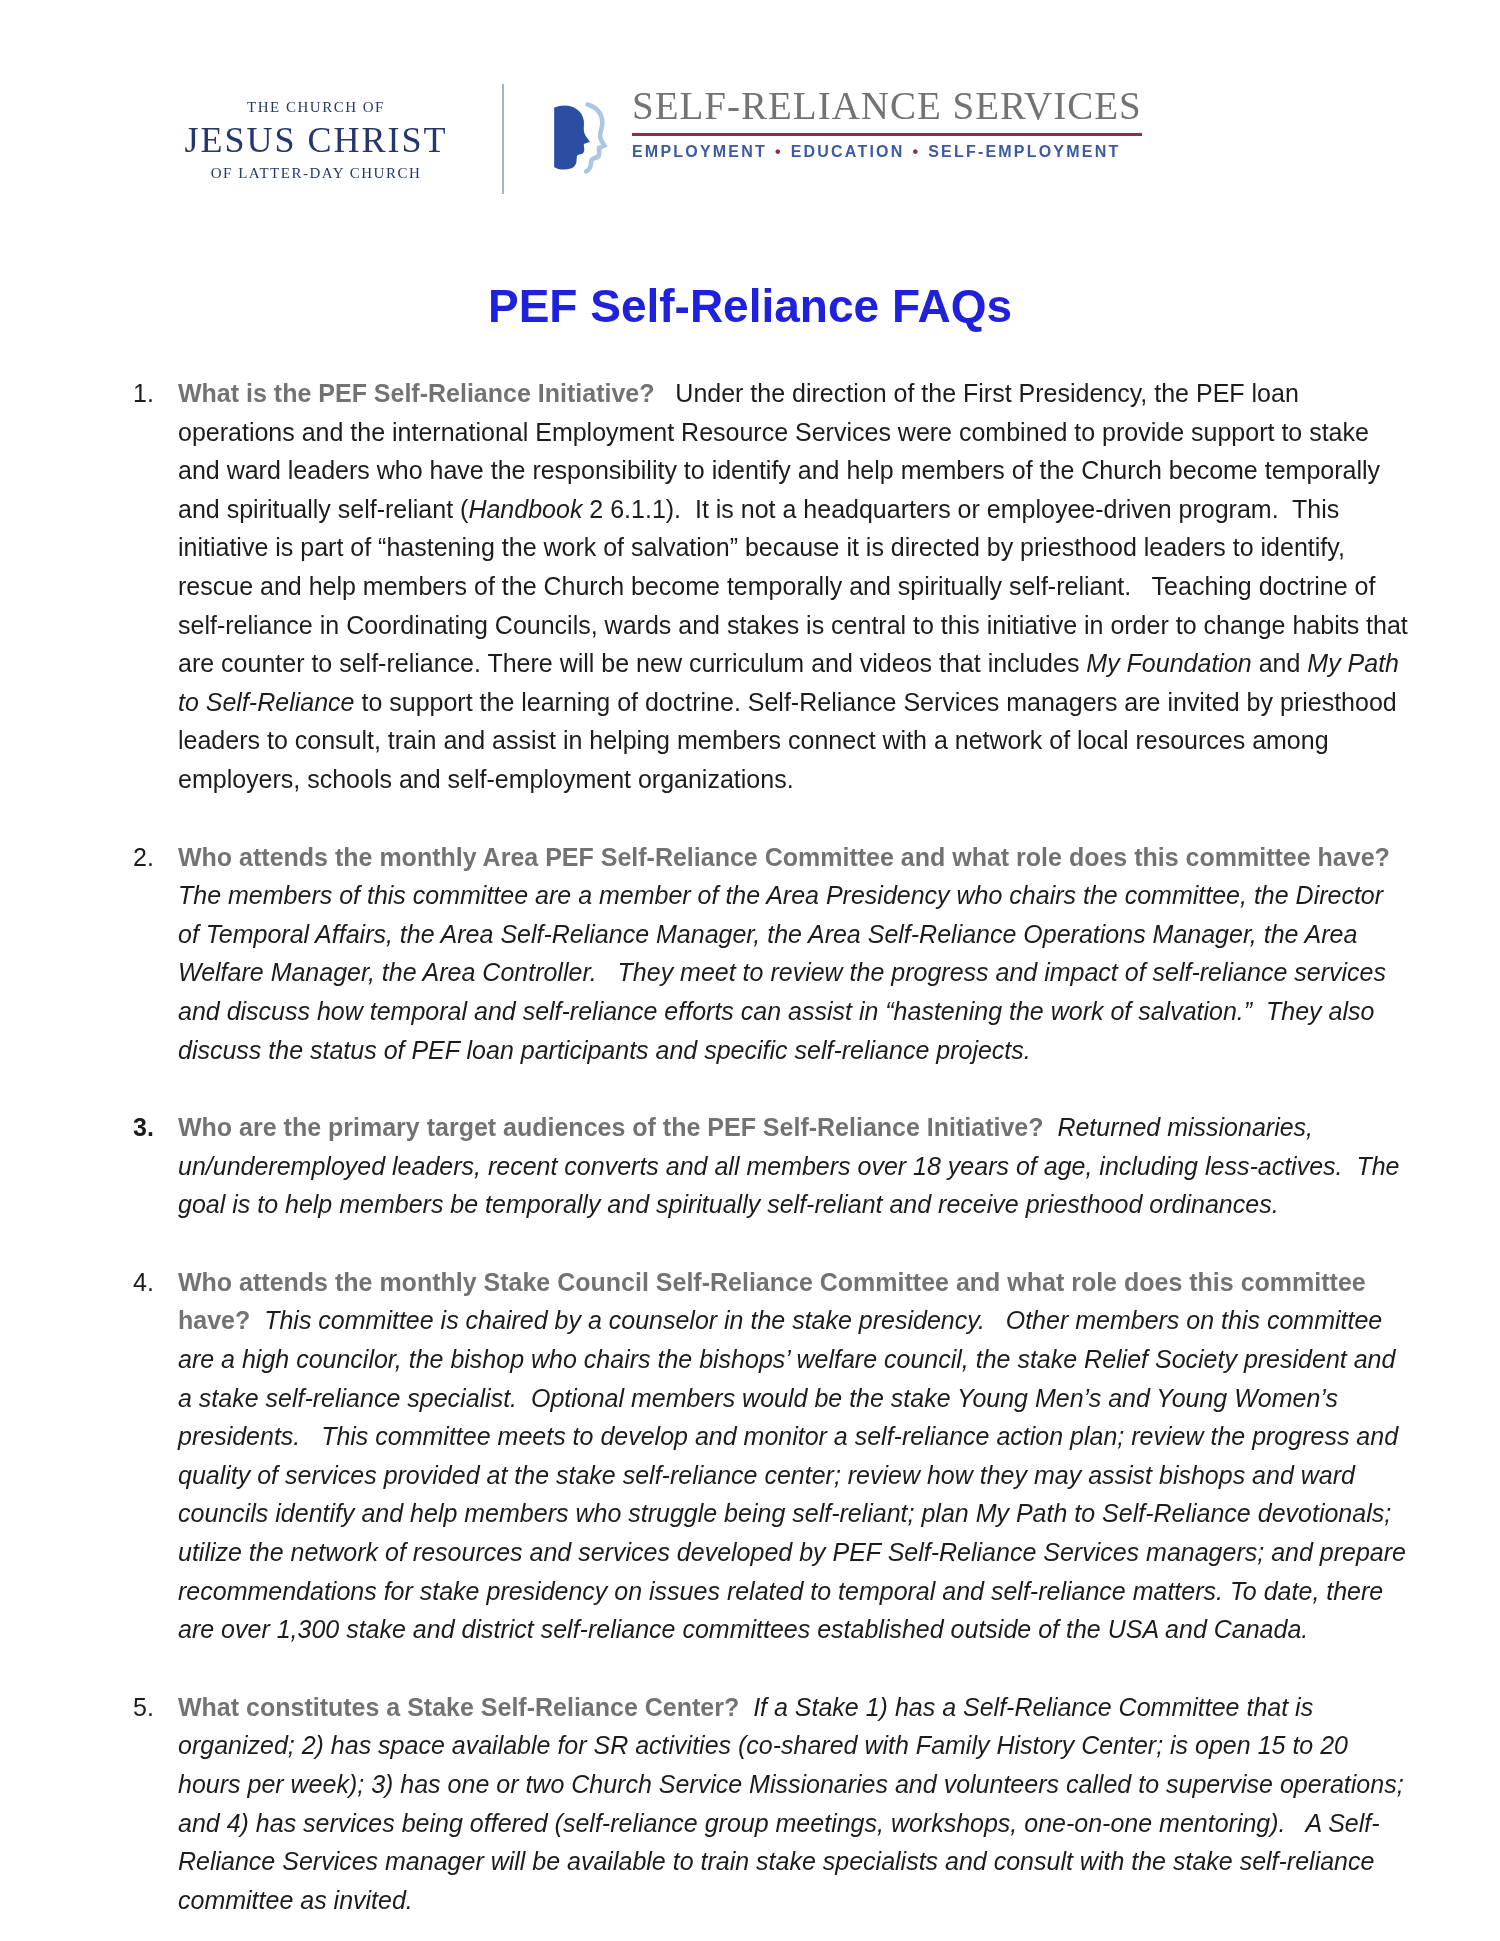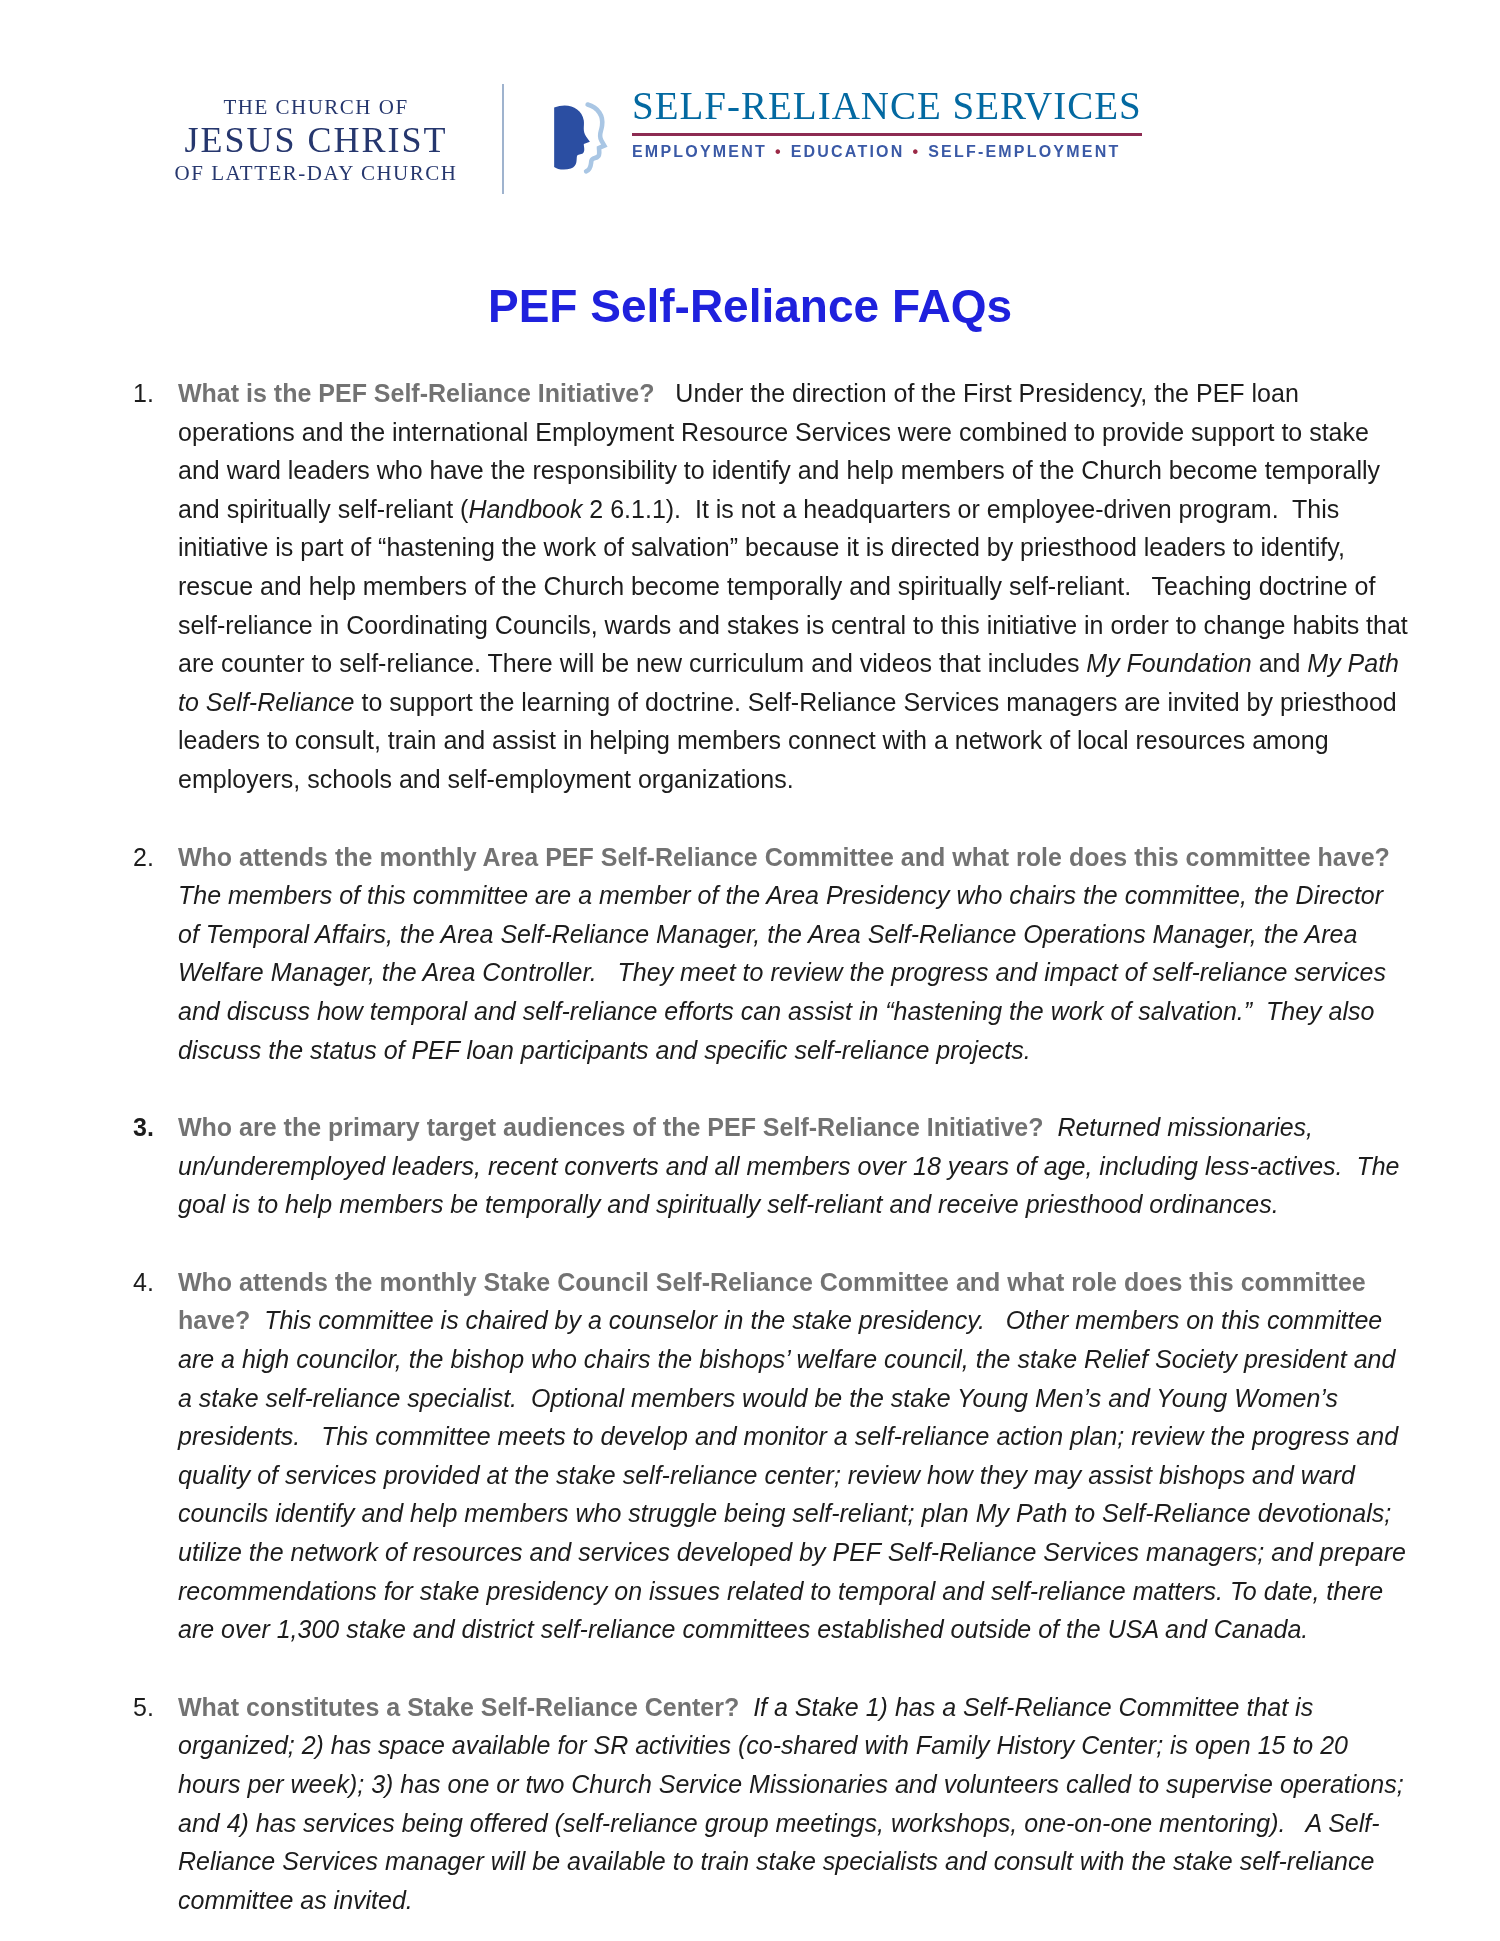--- a/index.html
+++ b/index.html
@@ -19,36 +19,36 @@
     display:flex;
     align-items:flex-start;
   }
   .church-logo{
     width:312px;
     text-align:center;
     font-family:"Liberation Serif",serif;
     color:#26376E;
     padding-top:10px;
   }
-  .church-line-sm{font-size:21px;letter-spacing:1.5px;line-height:26px;}
+  .church-line-sm{font-size:15px;letter-spacing:1.5px;line-height:26px;}
   .church-line-lg{font-size:36px;letter-spacing:2px;line-height:40px;}
   .logo-divider{
     width:2px;height:110px;
     background:#9FB3CE;
     margin:0 16px 0 30px;
     flex:none;
   }
   .sr-logo{display:flex;align-items:flex-start;margin-left:22px;}
   .sr-face{width:76px;height:76px;margin-top:16px;flex:none;}
   .sr-text{margin-left:14px;}
   .sr-title{
     font-family:"Liberation Serif",serif;
     font-size:39px;
     letter-spacing:1px;
-    color:#0369a1;
+    color:#737373;
     line-height:44px;
     white-space:nowrap;
   }
   .sr-rule{height:3px;background:#8D2B52;margin:5px 0 7px 0;}
   .sr-tagline{
     font-size:16px;font-weight:bold;letter-spacing:2.2px;
     color:#3A59A6;white-space:nowrap;
   }
   .sr-bullet{color:#9B2946;margin:0 8px;font-weight:bold;}
 

